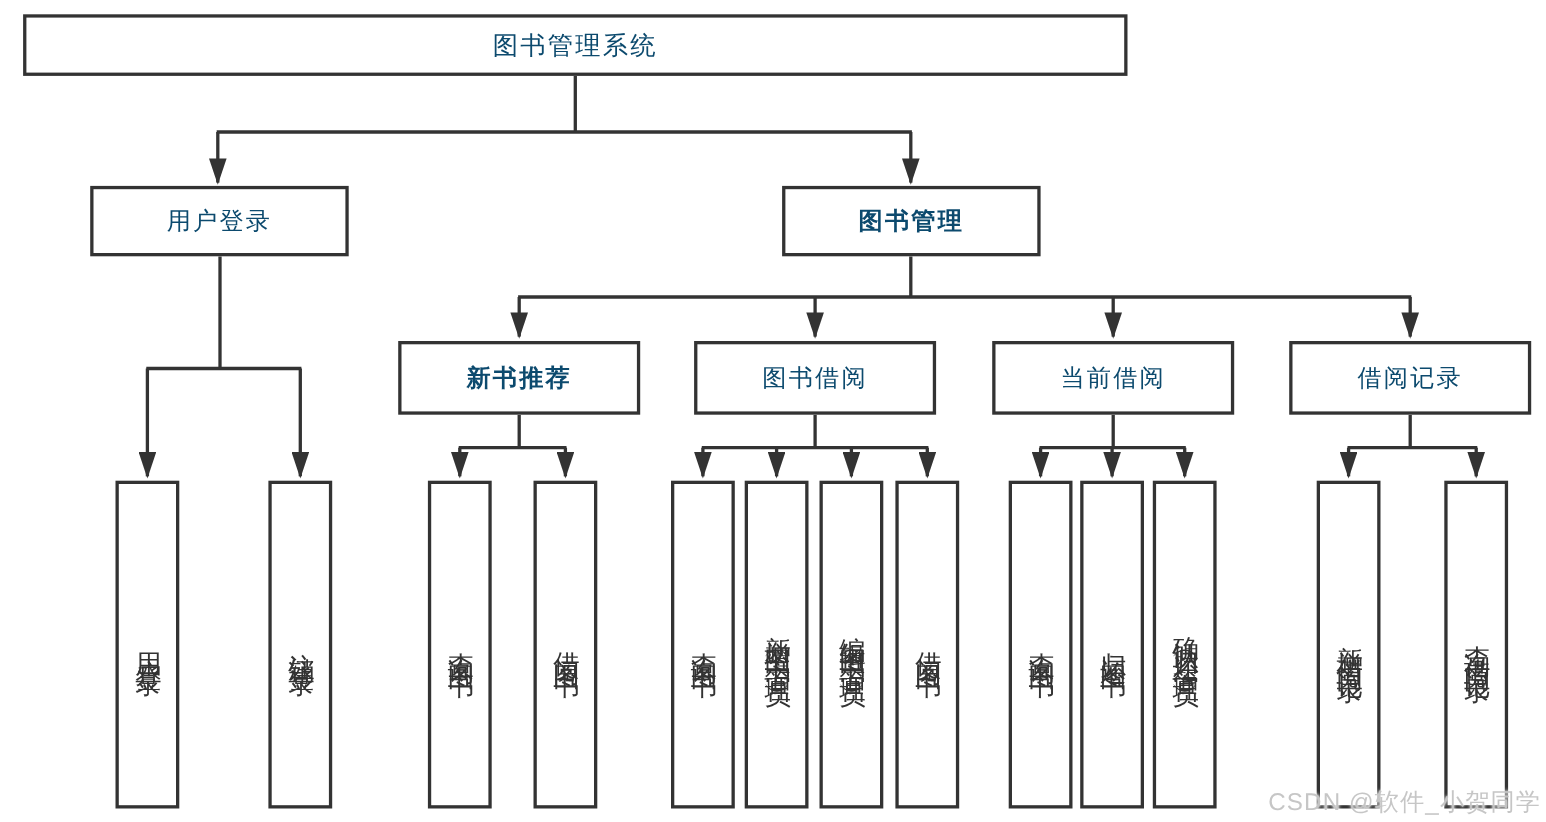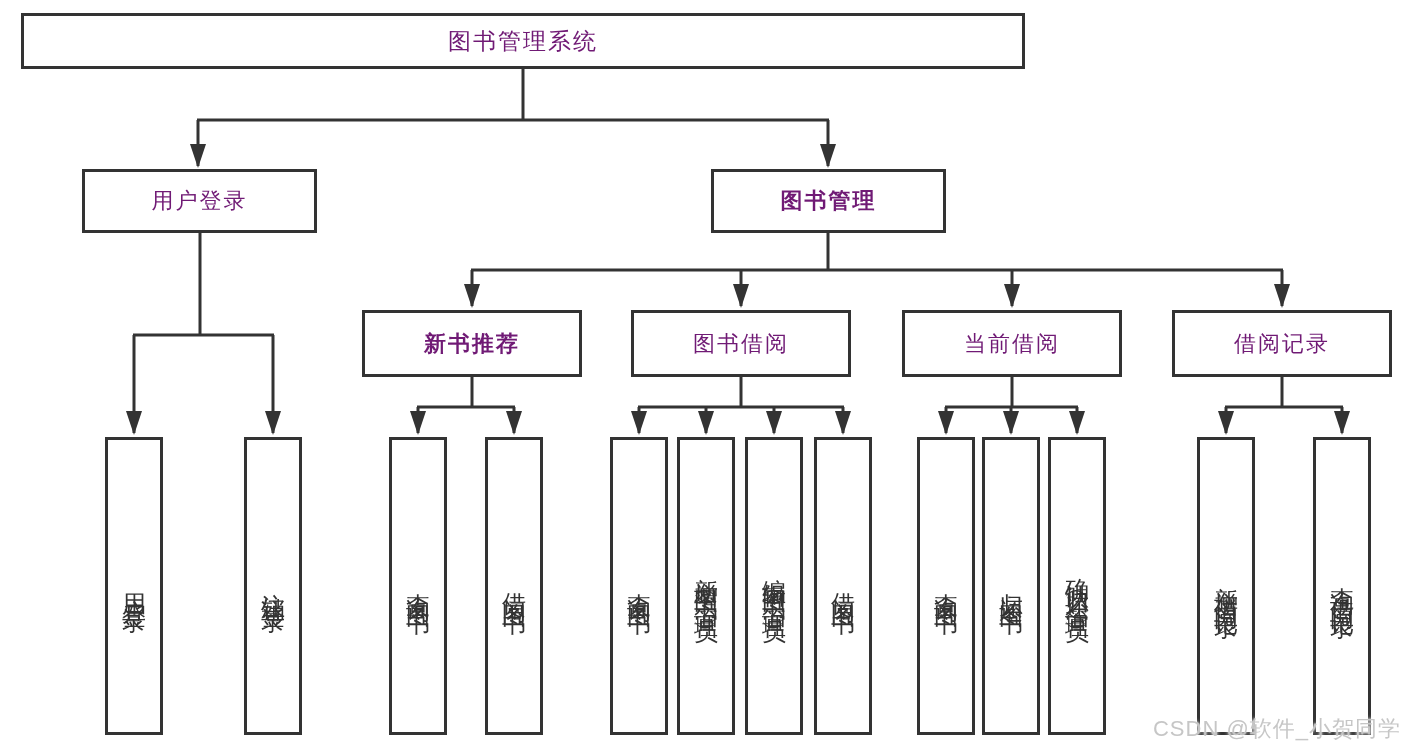--- a/index.html
+++ b/index.html
@@ -24,21 +24,21 @@
   }
   .wires line { stroke: #333333; stroke-width: 3; fill: none; }
   .node {
     position: absolute;
     box-sizing: border-box;
     background: #ffffff;
     border: 3px solid #333333;
     display: flex;
     align-items: center;
     justify-content: center;
-    color: #701a75;
+    color: #0c4a6e;
     z-index: 2;
   }
   .node-root {
     left: 21px; top: 13px; width: 1004px; height: 56px;
     font-size: 23px; letter-spacing: 2px;
   }
   .node-branch {
     font-size: 22px; letter-spacing: 2px;
   }
   .leaf {

